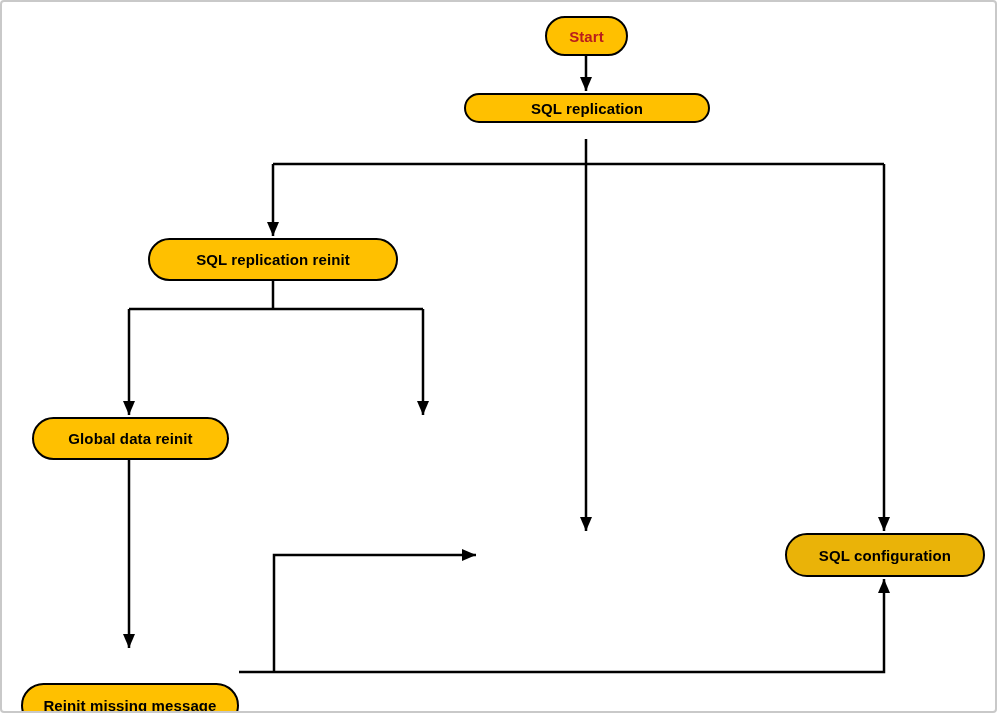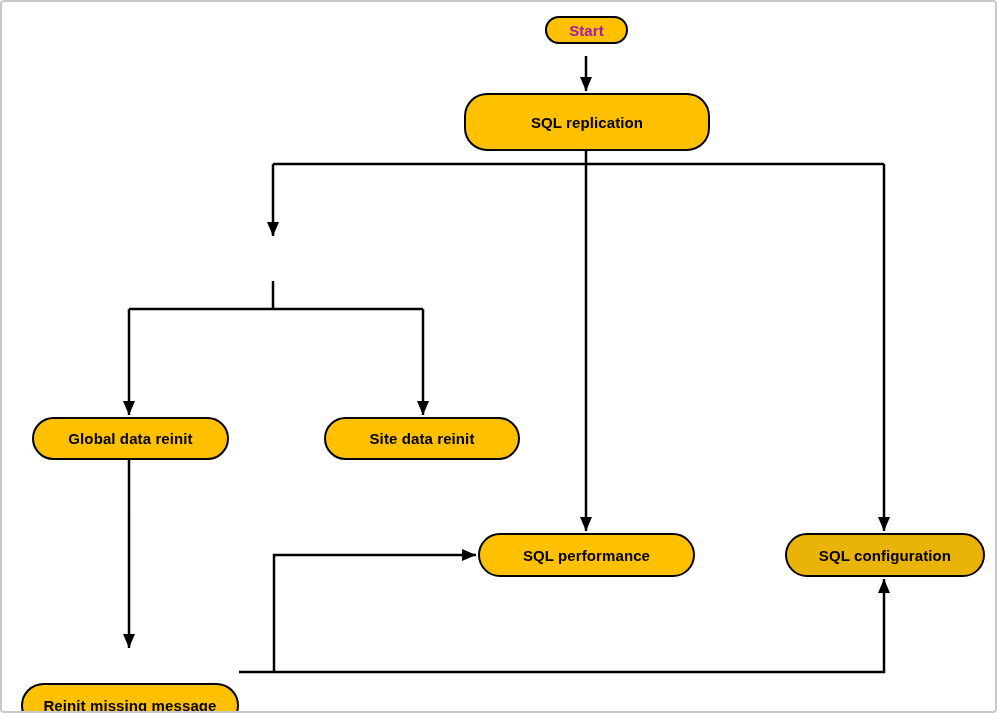--- a/index.html
+++ b/index.html
@@ -77,40 +77,37 @@
 
     <path class="edge" d="M 421 307 L 421 413" marker-end="url(#arrowhead)"></path>
 
     <path class="edge" d="M 127 458 L 127 646" marker-end="url(#arrowhead)"></path>
 
     <path class="edge" d="M 237 670 L 882 670 L 882 577" marker-end="url(#arrowhead)"></path>
 
     <path class="edge" d="M 272 670 L 272 553 L 474 553" marker-end="url(#arrowhead)"></path>
   </svg>
 
-  <div class="node" style="left: 543px; top: 14px; width: 83px; height: 28px; background: rgb(255, 192, 0); border-color: rgb(0, 0, 0); color: #a21caf; justify-content: center;">
+  <div class="node" style="left: 543px; top: 14px; width: 83px; height: 40px; background: rgb(255, 192, 0); border-color: rgb(0, 0, 0); color: #b91c1c; justify-content: center;">
     <span>Start</span>
   </div>
 
-  <div class="node" style="left: 462px; top: 91px; width: 246px; height: 58px; background: rgb(255, 192, 0); border-color: rgb(0, 0, 0); color: rgb(0, 0, 0);">
+  <div class="node" style="left: 462px; top: 91px; width: 246px; height: 30px; background: rgb(255, 192, 0); border-color: rgb(0, 0, 0); color: rgb(0, 0, 0);">
     <span>SQL replication</span>
   </div>
 
+  <div class="node" style="left: 146px; top: 236px; width: 250px; height: 43px; background: rgb(255, 192, 0); border-color: rgb(0, 0, 0); color: rgb(0, 0, 0);">
+    <span>SQL replication reinit</span>
+  </div>
 
   <div class="node" style="left: 30px; top: 415px; width: 197px; height: 43px; background: rgb(255, 192, 0); border-color: rgb(0, 0, 0); color: rgb(0, 0, 0); align-items: center;">
     <span>Global data reinit</span>
   </div>
 
-  <div class="node" style="left: 322px; top: 415px; width: 196px; height: 43px; background: rgb(255, 192, 0); border-color: rgb(0, 0, 0); color: rgb(0, 0, 0);">
-    <span>Site data reinit</span>
-  </div>
 
-  <div class="node" style="left: 476px; top: 531px; width: 217px; height: 44px; background: rgb(255, 192, 0); border-color: rgb(0, 0, 0); color: rgb(0, 0, 0);">
-    <span>SQL performance</span>
-  </div>
 
   <div class="node" style="left: 783px; top: 531px; width: 200px; height: 44px; background: #eab308; border-color: rgb(0, 0, 0); color: rgb(0, 0, 0);">
     <span>SQL configuration</span>
   </div>
 
   <div class="node" style="left: 19px; top: 648px; width: 218px; height: 45px; background: rgb(255, 192, 0); border-color: rgb(0, 0, 0); color: rgb(0, 0, 0); margin-top: 33px;">
     <span>Reinit missing message</span>
   </div>
 
 </div>

